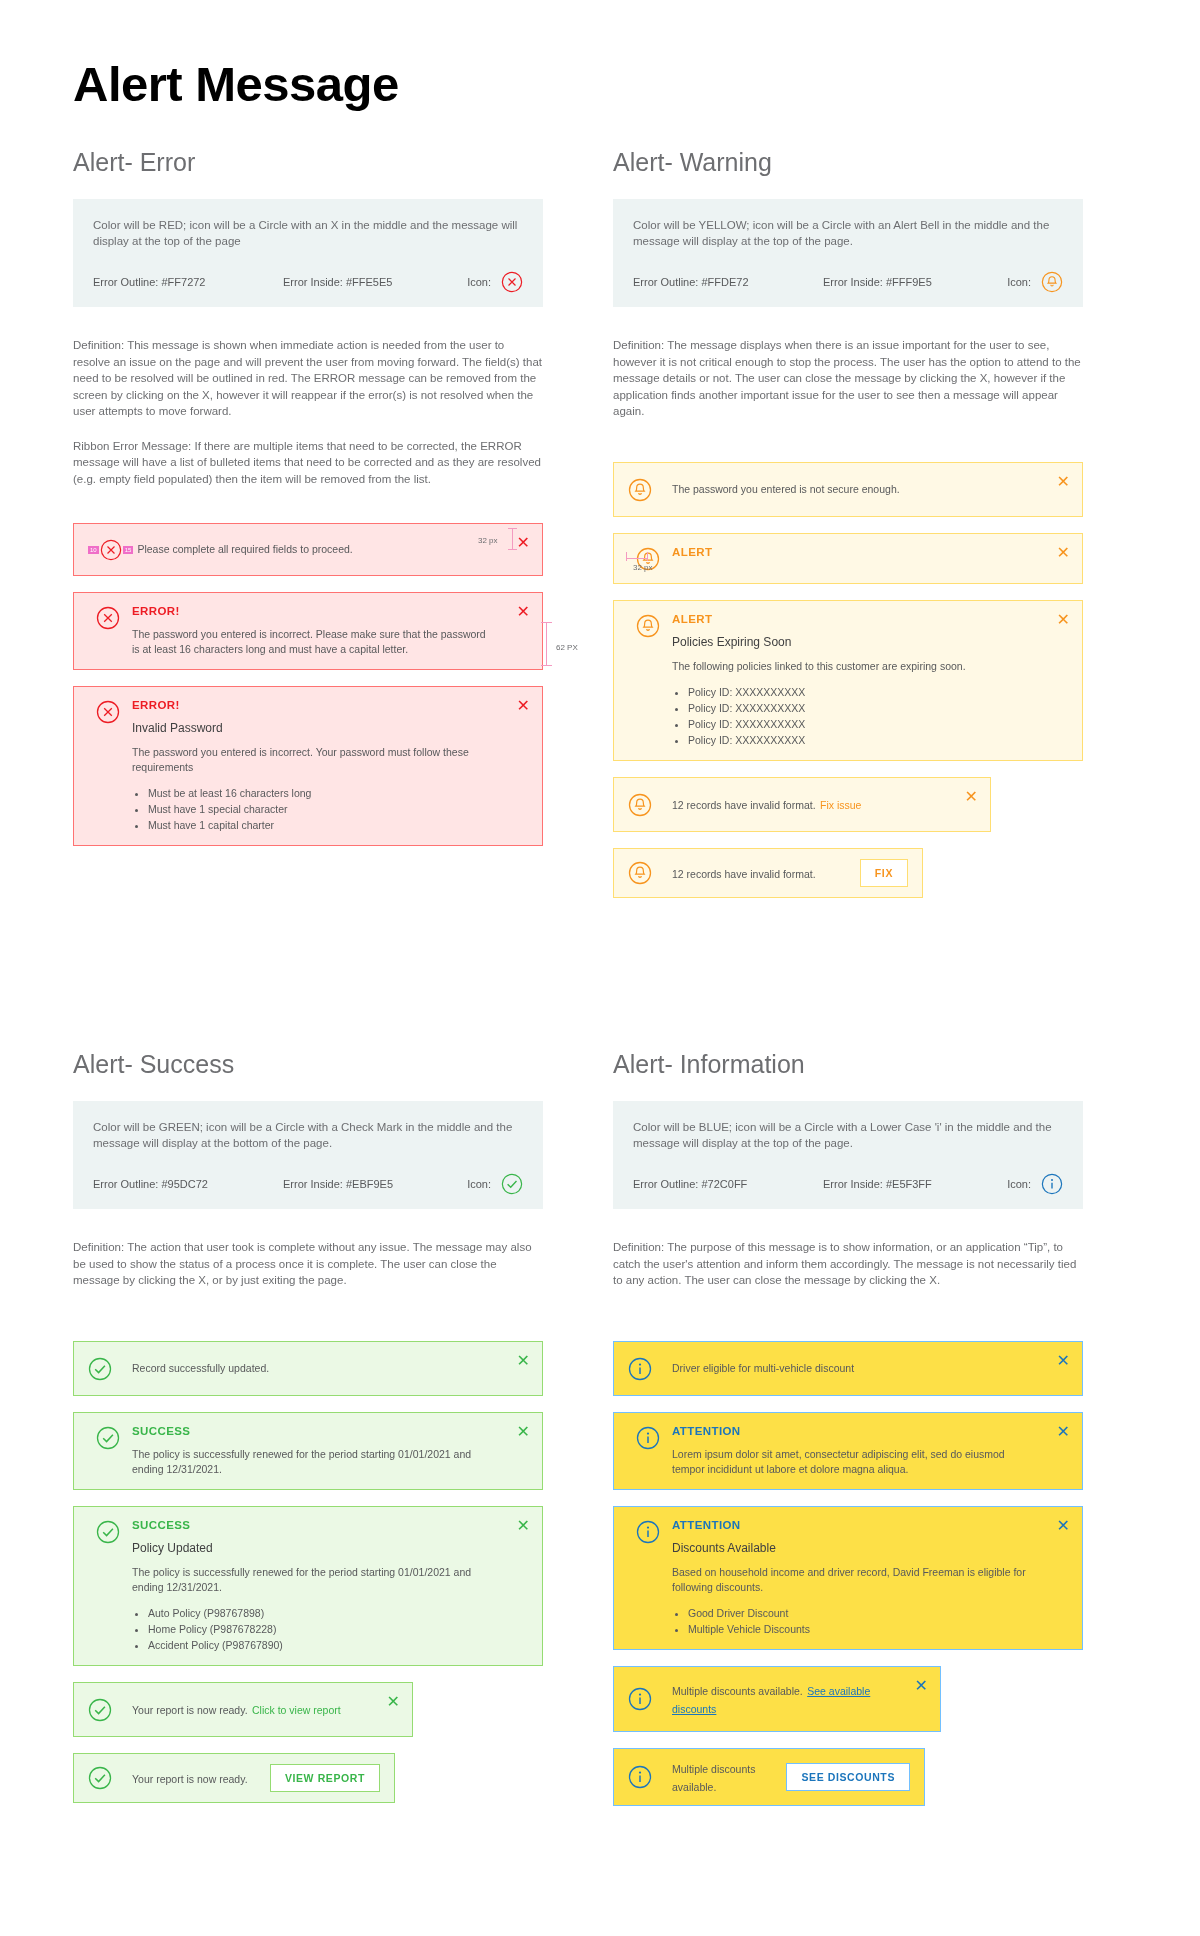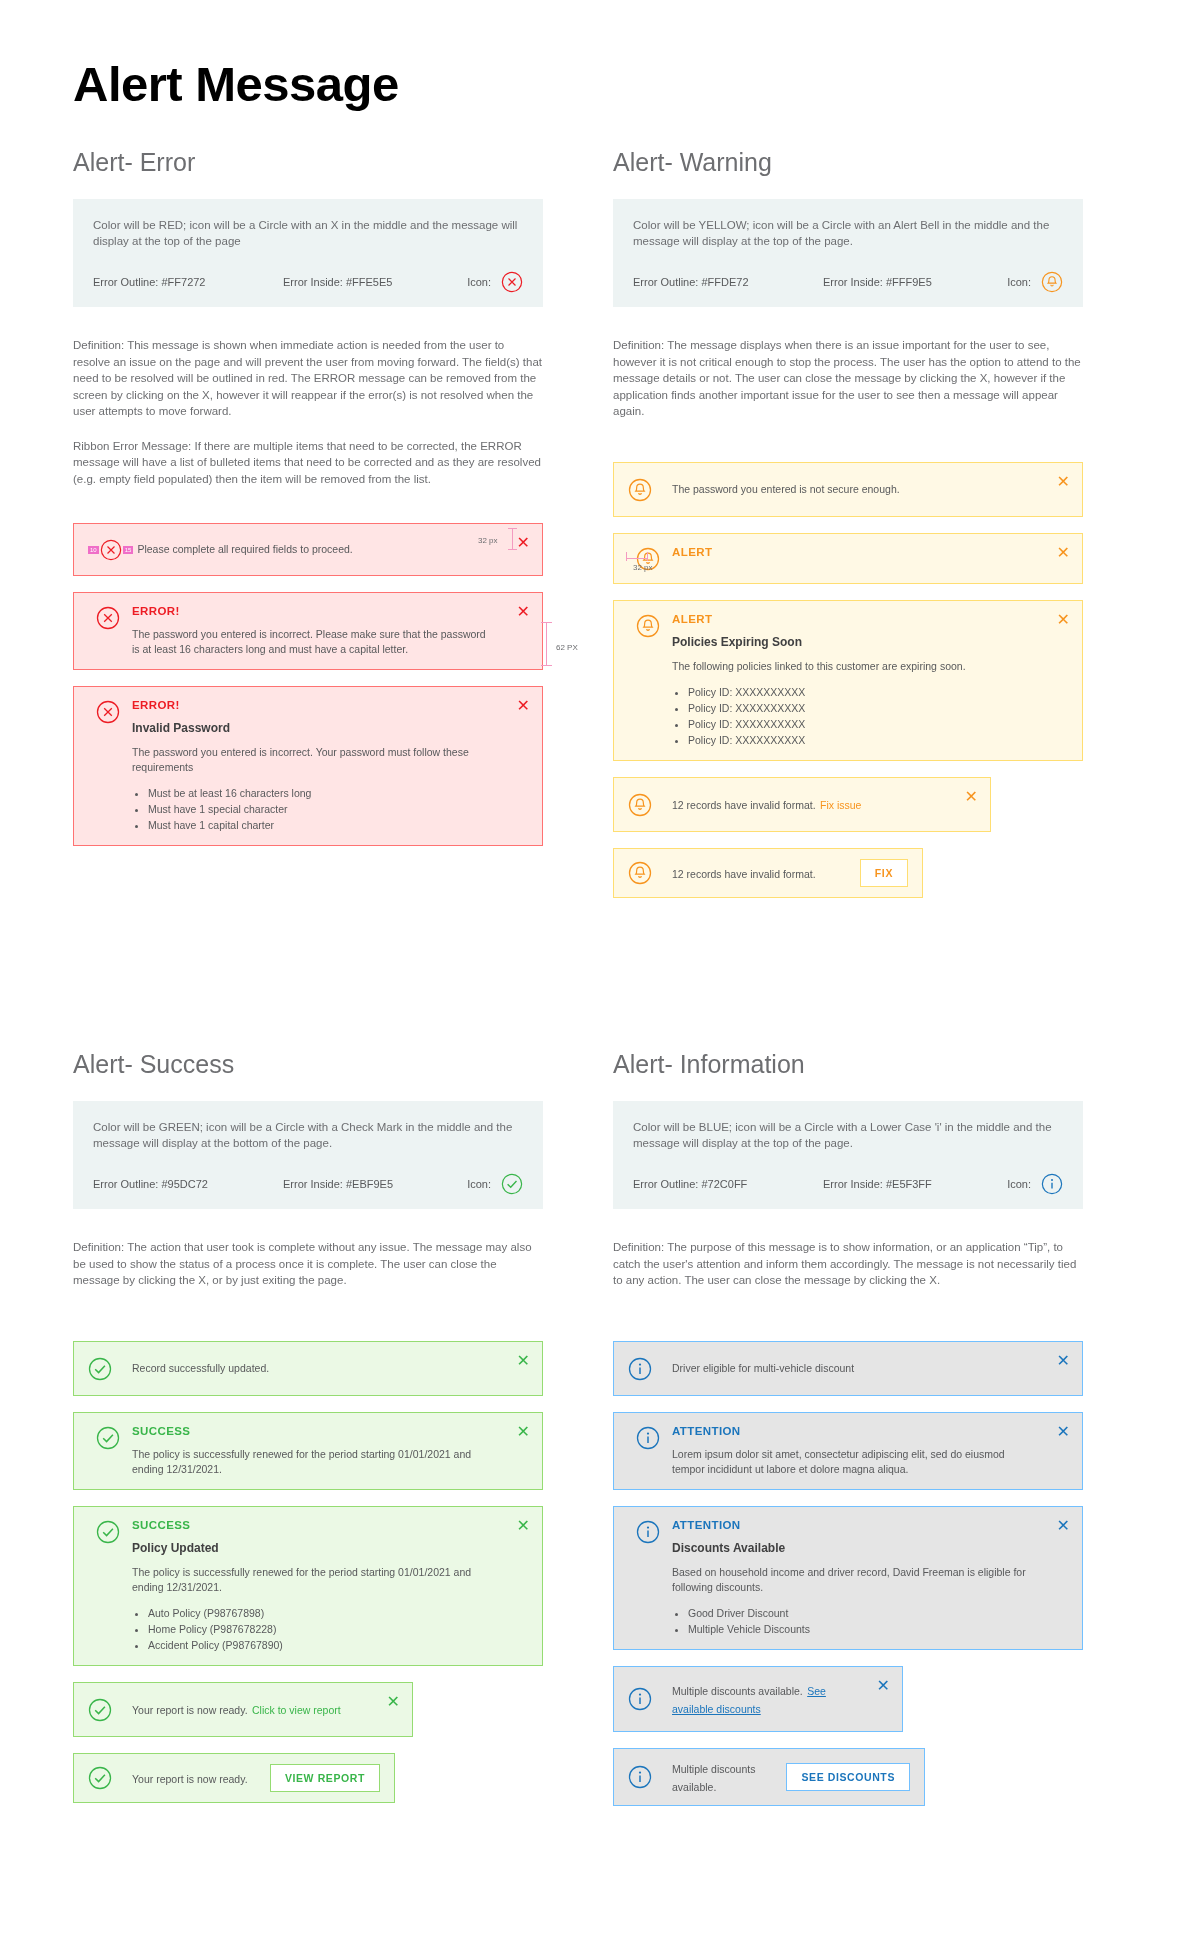--- a/index.html
+++ b/index.html
@@ -50,21 +50,21 @@
     display: flex; align-items: flex-start;
     padding: 12px 22px;
   }
   .alert .ic { flex: 0 0 auto; margin-right: 12px; margin-top: 1px; }
   .alert .body { flex: 1; padding-right: 24px; }
   .alert .heading {
     font-size: 11.5px; font-weight: bold; letter-spacing: 0.4px;
     margin-bottom: 10px;
   }
   .alert .subhead {
-    font-size: 12px; font-weight: bold; color: #404041;
+    font-size: 12px; font-weight: normal; color: #404041;
     margin-bottom: 10px;
   }
   .alert .msg { font-size: 10.5px; line-height: 15px; color: #58595b; }
   .alert ul { margin: 10px 0 0 16px; }
   .alert li { font-size: 10.5px; line-height: 16px; color: #58595b; }
   .alert .close {
     position: absolute; right: 12px; top: 11px;
     font-size: 16px; line-height: 1; cursor: pointer; font-weight: 300;
   }
   .alert.single { align-items: center; padding: 14px; }
@@ -73,21 +73,21 @@
 
   .alert-error   { background: #FFE5E5; border-color: #FF7272; }
   .alert-error .heading { color: #ED1C24; }
   .alert-error .close   { color: #ED1C24; }
   .alert-warn    { background: #FFF9E5; border-color: #FFDE72; }
   .alert-warn .heading { color: #F7941E; }
   .alert-warn .close   { color: #F7941E; }
   .alert-ok      { background: #EBF9E5; border-color: #95DC72; }
   .alert-ok .heading { color: #39B54A; }
   .alert-ok .close   { color: #39B54A; }
-  .alert-info    { background: #e5e5e5; border-color: #72C0FF; }
+  .alert-info    { background: #fde047; border-color: #72C0FF; }
   .alert-info .heading { color: #1B75BC; }
   .alert-info .close   { color: #1B75BC; }
 
   .link-act { font-size: 10.5px; cursor: pointer; }
   .link-warn { color: #F7941E; }
   .link-ok   { color: #39B54A; }
   .link-info { color: #1B75BC; text-decoration: underline; }
 
   .btn {
     background: #fff; border: 1px solid; padding: 7px 14px;
@@ -473,21 +473,21 @@
         <div class="subhead">Discounts Available</div>
         <div class="msg">Based on household income and driver record, David Freeman is eligible for following discounts.</div>
         <ul>
           <li>Good Driver Discount</li>
           <li>Multiple Vehicle Discounts</li>
         </ul>
       </div>
       <span class="close">✕</span>
     </div>
 
-    <div class="alert alert-info single" style="width:290px;">
+    <div class="alert alert-info single" style="width:328px;">
       <span class="ic">
         <svg width="24" height="24" viewBox="0 0 24 24">
             <circle cx="12" cy="12" r="10.5" fill="none" stroke="#1B75BC" stroke-width="1.3"></circle>
             <circle cx="12" cy="7.6" r="1.1" fill="#1B75BC"></circle>
             <path d="M12 10.6 V17" stroke="#1B75BC" stroke-width="1.5" fill="none"></path>
           </svg>
       </span>
       <div class="body" style="margin-left:8px;">
         <span class="msg" style="display:inline;">Multiple discounts available.</span>
         <span class="link-act link-info">See available discounts</span>

